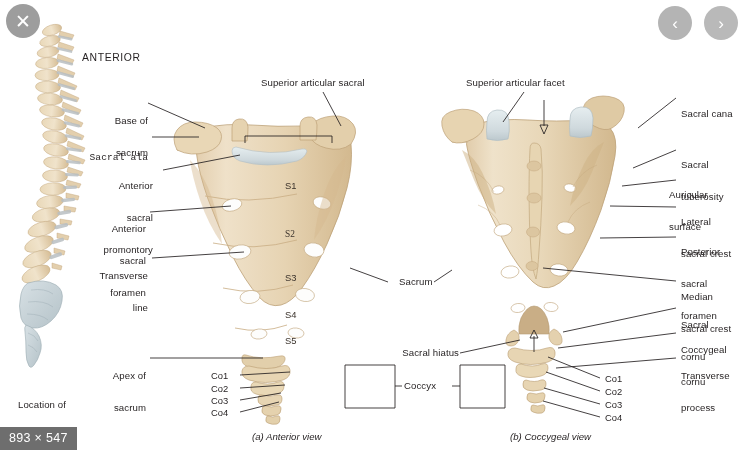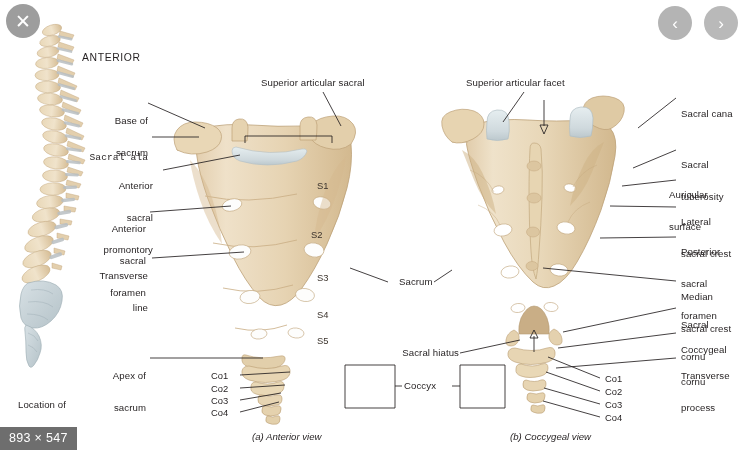--- a/index.html
+++ b/index.html
@@ -31,21 +31,21 @@
   }
 
   
   .lbl {
     position: absolute; font-size: 9.6px; color: #231f20;
     line-height: 10.6px; white-space: pre; letter-spacing: .01em;
   }
   .lbl.r { text-align: right; }
   .cap { position: absolute; font-size: 9.6px; color: #231f20; white-space: pre; font-style: italic; }
   .anterior-word { position:absolute; font-size: 10.4px; letter-spacing: .06em; color:#231f20; }
-  .vert-lbl { position: absolute; font-size: 9.4px; color: #3b332c; margin-left: 32px; }
+  .vert-lbl { position: absolute; font-size: 9.4px; color: #3b332c; }
   .co-lbl { position: absolute; font-size: 9.4px; color: #231f20; }
 
   
   svg.over { position: absolute; left:0; top:0; width:751px; height:452px; pointer-events:none; }
   .ln { stroke:#231f20; stroke-width:.85px; fill:none; }
   .brk { stroke:#231f20; stroke-width:.85px; fill:none; }
 </style>
 </head>
 <body>
 
@@ -354,21 +354,21 @@
   </div>
 
   <div class="lbl" style="left:261px; top:78px;">Superior articular sacral</div>
   <div class="lbl" style="left:466px; top:78px;">Superior articular facet</div>
 
   <div class="lbl" style="left:399px; top:277px;">Sacrum</div>
   <div class="lbl" style="left:404px; top:381px;">Coccyx</div>
   <div class="lbl r" style="left:383px; top:348px; width:76px;">Sacral hiatus</div>
 
   <div class="vert-lbl" style="left:285px; top:180px;">S1</div>
-  <div class="vert-lbl" style="left:279px; top:229px;">S2</div>
+  <div class="vert-lbl" style="left:285px; top:229px;font-family:Liberation Serif, serif;">S2</div>
   <div class="vert-lbl" style="left:285px; top:272px;">S3</div>
   <div class="vert-lbl" style="left:285px; top:309px;">S4</div>
   <div class="vert-lbl" style="left:285px; top:335px;">S5</div>
 
   <div class="co-lbl" style="left:211px; top:370px;">Co1</div>
   <div class="co-lbl" style="left:211px; top:383px;">Co2</div>
   <div class="co-lbl" style="left:211px; top:395px;">Co3</div>
   <div class="co-lbl" style="left:211px; top:407px;">Co4</div>
 
   <div class="co-lbl" style="left:605px; top:373px;">Co1</div>

